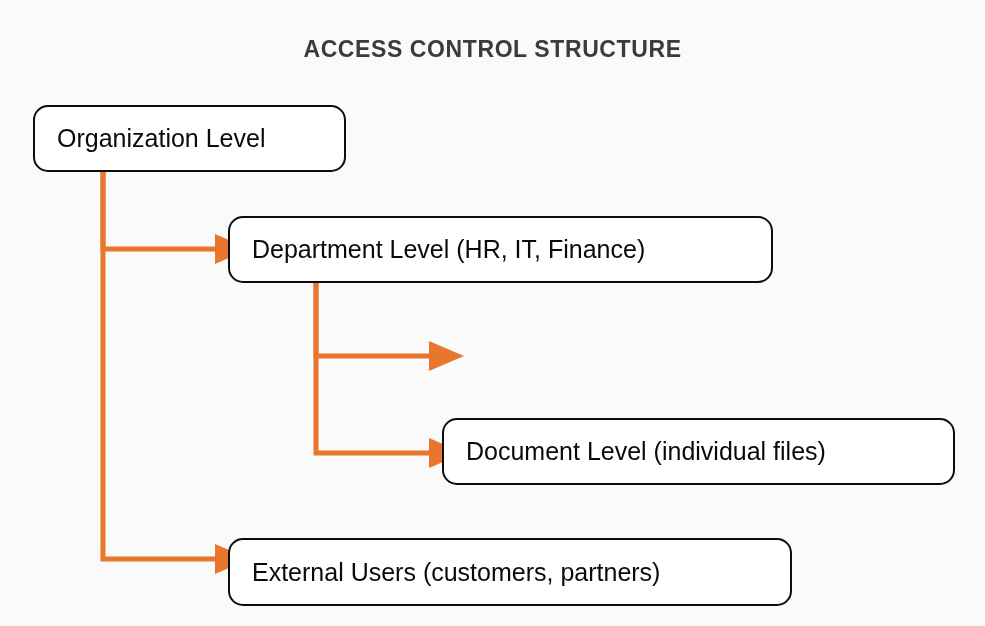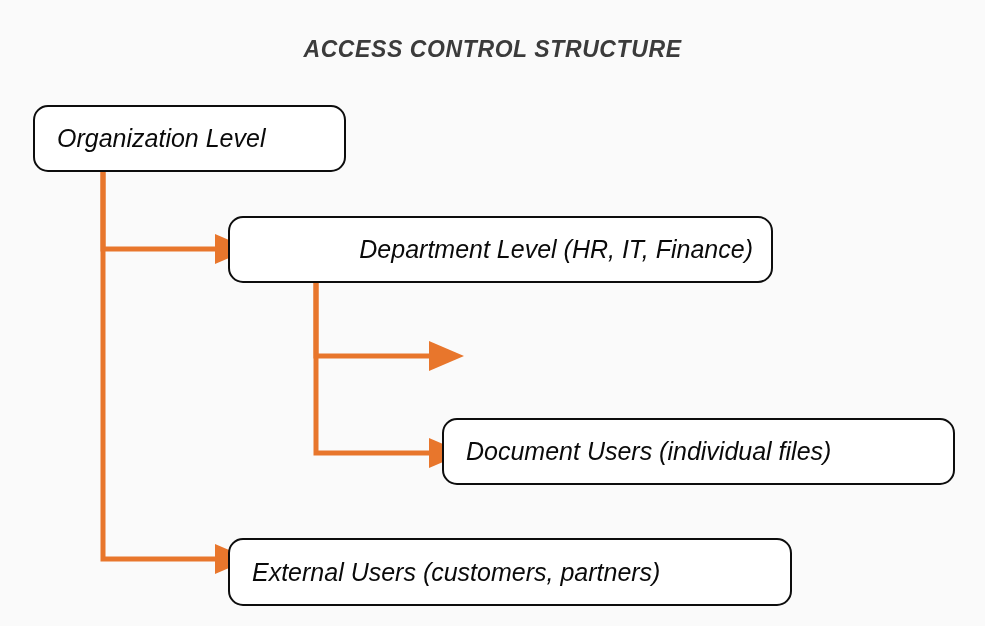--- a/index.html
+++ b/index.html
@@ -10,21 +10,20 @@
     width: 985px;
     height: 626px;
     overflow: hidden;
     font-family: "Liberation Sans", sans-serif;
   }
   #canvas {
     position: relative;
     width: 985px;
     height: 626px;
     background: #fafafa;
-    font-style: italic;
   }
   #title {
     position: absolute;
     top: 36px;
     left: 0;
     width: 985px;
     text-align: center;
     font-size: 23px;
     font-weight: bold;
     letter-spacing: 0.6px;
@@ -78,26 +77,26 @@
 
     <path d="M316,283 L316,356 L430,356" fill="none" stroke="#e8762c" stroke-width="5" stroke-linecap="butt" stroke-linejoin="miter" marker-end="url(#arrow)"></path>
 
     <path d="M316,283 L316,453 L430,453" fill="none" stroke="#e8762c" stroke-width="5" stroke-linecap="butt" stroke-linejoin="miter" marker-end="url(#arrow)"></path>
   </svg>
 
   <div class="node" style="left:33px; top:105px; width:313px; height:67px;">
     <span class="node-label">Organization Level</span>
   </div>
 
-  <div class="node" style="left:228px; top:216px; width:545px; height:67px;justify-content:flex-end;">
+  <div class="node" style="left:228px; top:216px; width:545px; height:67px;">
     <span class="node-label">Department Level (HR, IT, Finance)</span>
   </div>
 
 
   <div class="node" style="left:442px; top:418px; width:513px; height:67px;">
-    <span class="node-label">Document Users (individual files)</span>
+    <span class="node-label">Document Level (individual files)</span>
   </div>
 
   <div class="node" style="left:228px; top:527px; width:564px; height:68px;margin-top:11px;">
     <span class="node-label">External Users (customers, partners)</span>
   </div>
 
 </div>
 
 </body></html>

